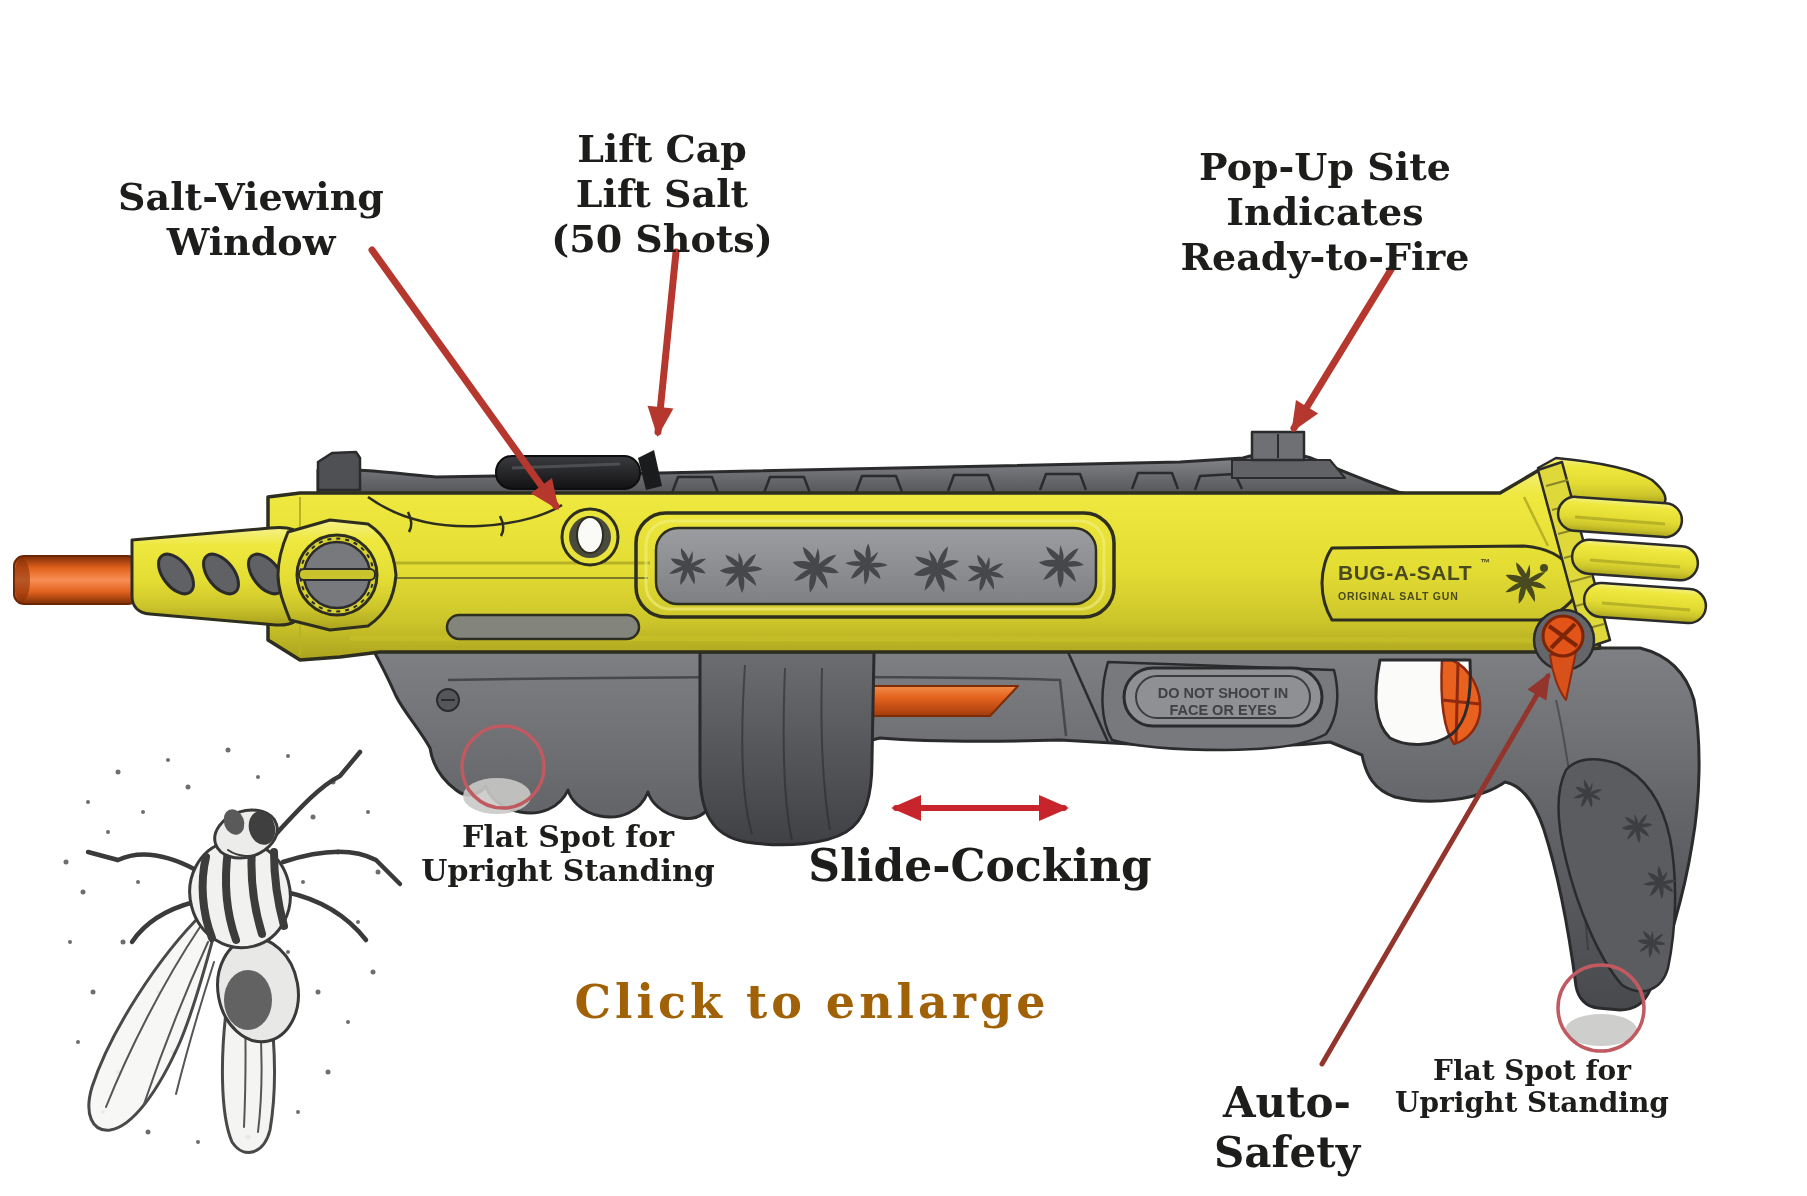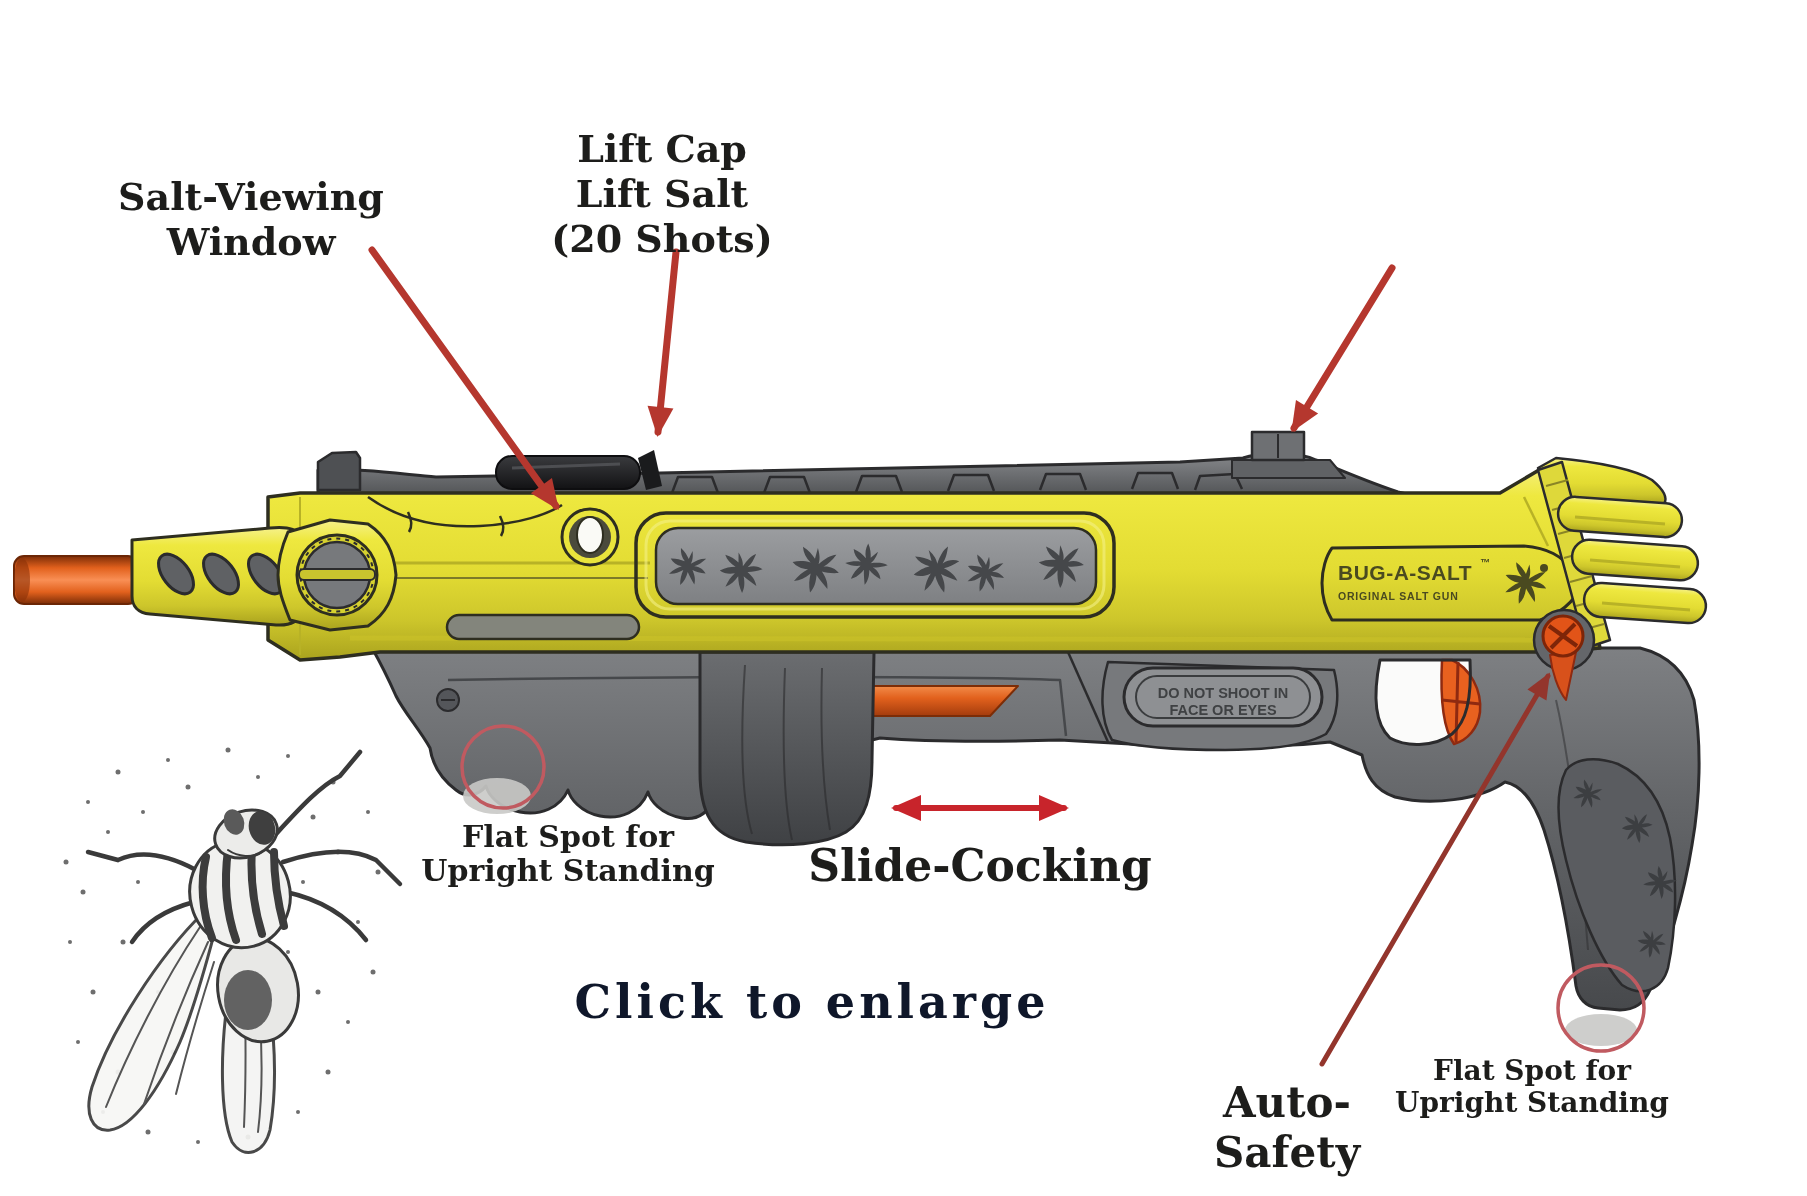--- a/index.html
+++ b/index.html
@@ -7,21 +7,21 @@
          font-family:"DejaVu Serif","Liberation Serif",serif;}
   svg{position:absolute;left:0;top:0;}
   .lbl{position:absolute;transform:translateX(-50%);text-align:center;font-weight:bold;
        color:#1d1d1b;line-height:1.18;white-space:nowrap;}
   .lbl div{white-space:nowrap;}
   .fs-big{font-size:38px;margin-top:27px;}
   .fs-mid{font-size:42px;}
   .fs-small{font-size:30px;line-height:1.14;}
   .fs-small2{font-size:28px;line-height:1.14;}
   .click-lbl{position:absolute;transform:translateX(-50%);font-weight:bold;font-size:46px;
-       letter-spacing:4px;color:#0f172a;white-space:nowrap;}
+       letter-spacing:4px;color:#a16207;white-space:nowrap;}
 </style>
 </head>
 <body>
 
 <div id="stage">
 
 <svg width="1807" height="1196" viewBox="0 0 1807 1196">
   <defs>
     <linearGradient id="gradYellow" x1="0" y1="0" x2="0" y2="1">
       <stop offset="0" stop-color="#f6f18a"></stop>
@@ -370,23 +370,28 @@
 </svg>
 
   <div class="lbl fs-big" style="left:251px;top:148px;">
     <div>Salt-Viewing</div>
     <div>Window</div>
   </div>
 
   <div class="lbl fs-big" style="left:662px;top:100px;">
     <div>Lift Cap</div>
     <div>Lift Salt</div>
-    <div>(20 Shots)</div>
-  </div>
-
+    <div>(50 Shots)</div>
+  </div>
+
+  <div class="lbl fs-big" style="left:1325px;top:118px;">
+    <div>Pop-Up Site</div>
+    <div>Indicates</div>
+    <div>Ready-to-Fire</div>
+  </div>
 
   <div class="lbl fs-small" style="left:568px;top:820px;">
     <div>Flat Spot for</div>
     <div>Upright Standing</div>
   </div>
 
   <div class="lbl" style="left:980px;top:840px;font-size:44px;">
     <div>Slide-Cocking</div>
   </div>
 

